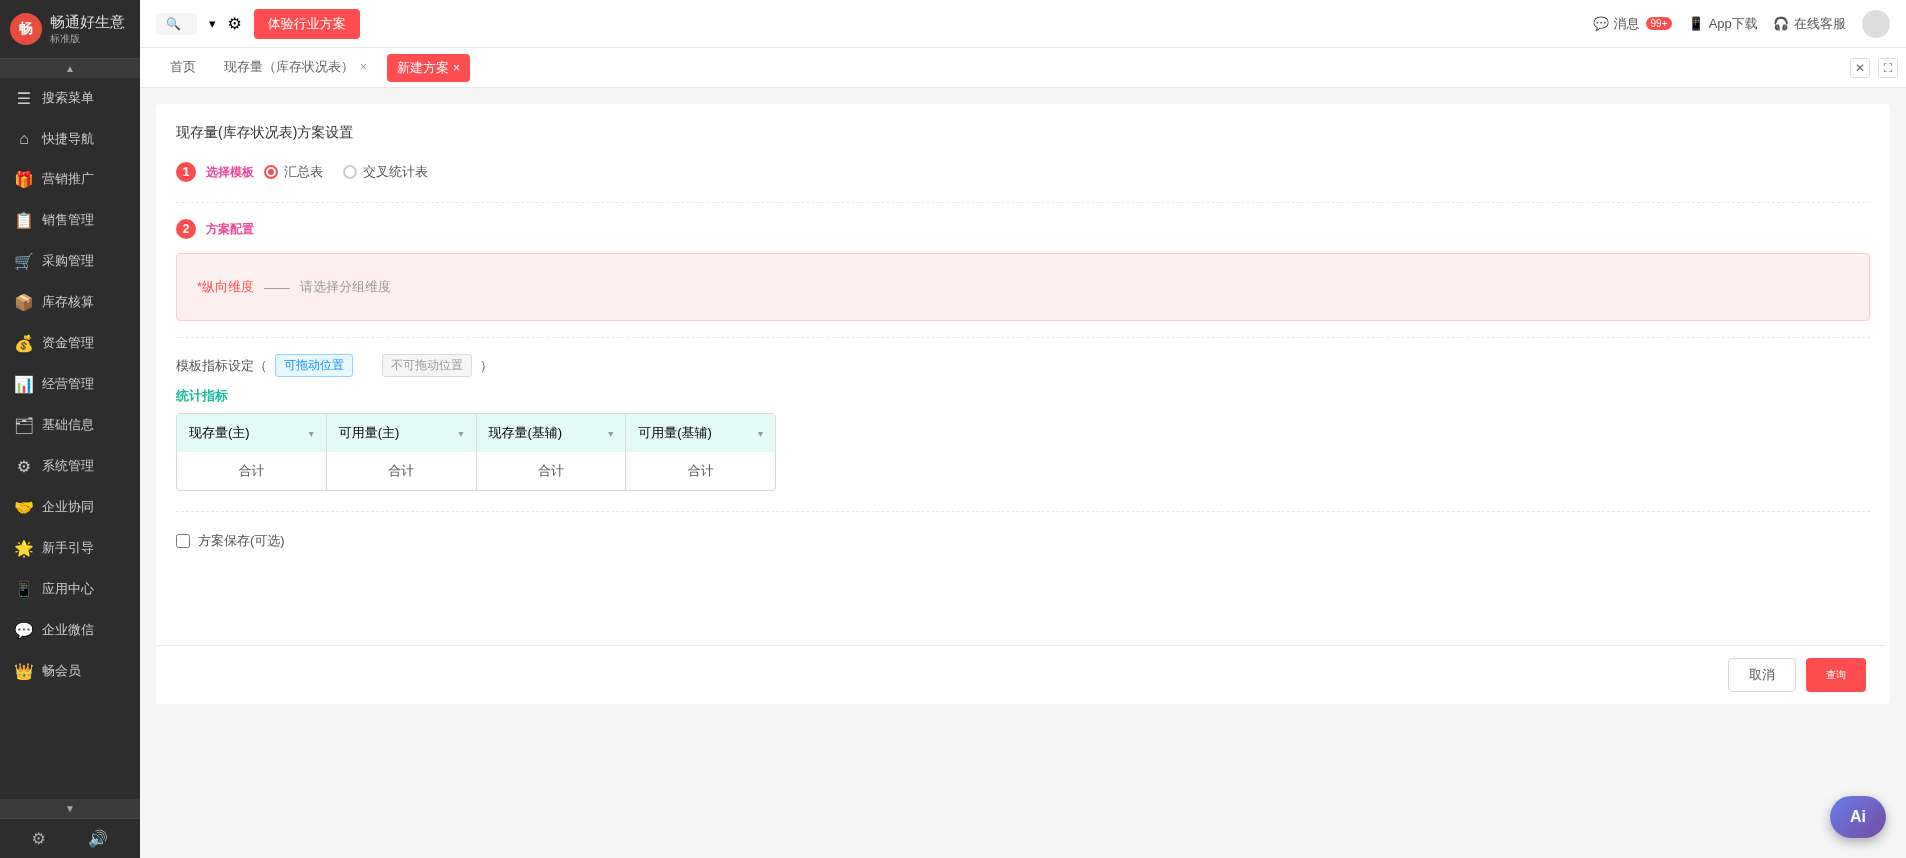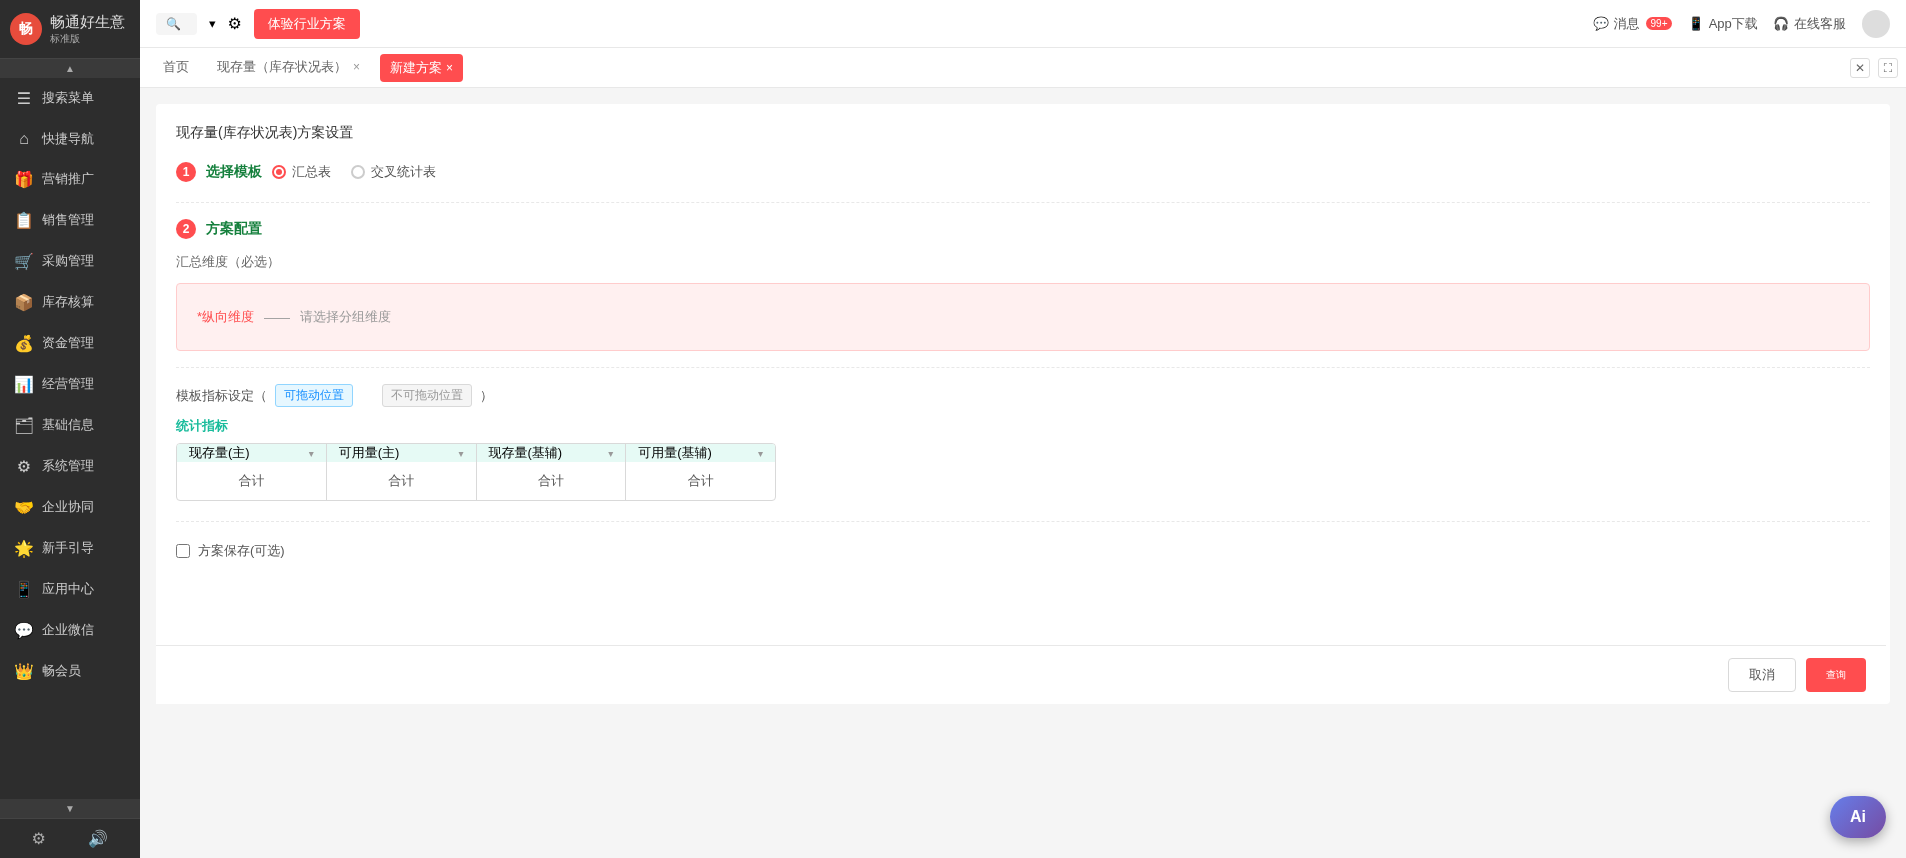--- a/index.html
+++ b/index.html
@@ -84,21 +84,21 @@
       font-size: 10px; padding: 1px 5px; margin-left: 2px;
     }
     .topbar-right-item { display: flex; align-items: center; gap: 4px; cursor: pointer; }
     .topbar-avatar { width: 28px; height: 28px; background: #ddd; border-radius: 50%; }
 
     
     .tabs {
       background: #fff;
       display: flex; align-items: center;
       border-bottom: 1px solid #e8e8e8;
-      padding: 0 9px;
+      padding: 0 16px;
       flex-shrink: 0;
       height: 40px;
     }
     .tab {
       display: flex; align-items: center; gap: 6px;
       padding: 0 14px; height: 40px; cursor: pointer;
       font-size: 13px; color: #666; border-bottom: 2px solid transparent;
     }
     .tab-home { color: #666; }
     .tab-close { background: none; border: none; cursor: pointer; color: #999; font-size: 12px; }
@@ -126,21 +126,21 @@
     .section-header {
       display: flex; align-items: center; gap: 10px;
       margin-bottom: 14px;
     }
     .section-number {
       width: 20px; height: 20px;
       background: #ff4d4f; color: white;
       border-radius: 50%; display: flex; align-items: center; justify-content: center;
       font-size: 12px; font-weight: bold; flex-shrink: 0;
     }
-    .section-label { font-size: 14px; color: #15803d; font-weight: bold; }
+    .section-label { font-size: 12px; color: #ec4899; font-weight: bold; }
 
     
     .radio-group { display: flex; align-items: center; gap: 20px; }
     .radio-item { display: flex; align-items: center; gap: 6px; cursor: pointer; font-size: 13px; color: #555; }
     .radio-dot {
       width: 14px; height: 14px; border-radius: 50%;
       border: 2px solid #ccc;
       display: flex; align-items: center; justify-content: center;
     }
     .radio-dot.checked { border-color: #ff4d4f; }
@@ -177,21 +177,21 @@
     .indicator-tag.draggable { background: #e6f7ff; color: #1890ff; border: 1px solid #91d5ff; }
     .indicator-tag.non-draggable { background: #f5f5f5; color: #999; border: 1px solid #d9d9d9; }
 
     
     .stats-section { margin-bottom: 12px; }
     .stats-title { font-size: 13px; color: #1abc9c; margin-bottom: 8px; font-weight: bold; }
     .stats-table { border: 1px solid #d9d9d9; border-radius: 4px; overflow: hidden; width: 100%; max-width: 600px; }
     .stats-table-header { display: flex; background: #e6faf5; }
     .stats-table-body { display: flex; }
     .stats-col {
-      flex: 1; padding: 0 12px;
+      flex: 1; padding: 10px 12px;
       border-right: 1px solid #d9d9d9;
       display: flex; align-items: center; justify-content: space-between;
       font-size: 13px;
     }
     .stats-col:last-child { border-right: none; }
     .stats-col-body {
       flex: 1; padding: 10px 12px;
       border-right: 1px solid #d9d9d9;
       text-align: center; font-size: 13px; color: #555;
     }
@@ -409,21 +409,20 @@
       </div>
 
       <hr class="divider">
 
       <div class="section">
         <div class="section-header">
           <div class="section-number">2</div>
           <span class="section-label">方案配置</span>
         </div>
 
-        <div class="config-label">汇总维度（必选）</div>
 
         <div class="dimension-area">
           <span class="dimension-required">*纵向维度</span>
           <span style="color:#999;margin:0 8px;">——</span>
           <span class="dimension-placeholder">请选择分组维度</span>
         </div>
 
         <hr class="divider">
 
         <div class="indicator-settings">

